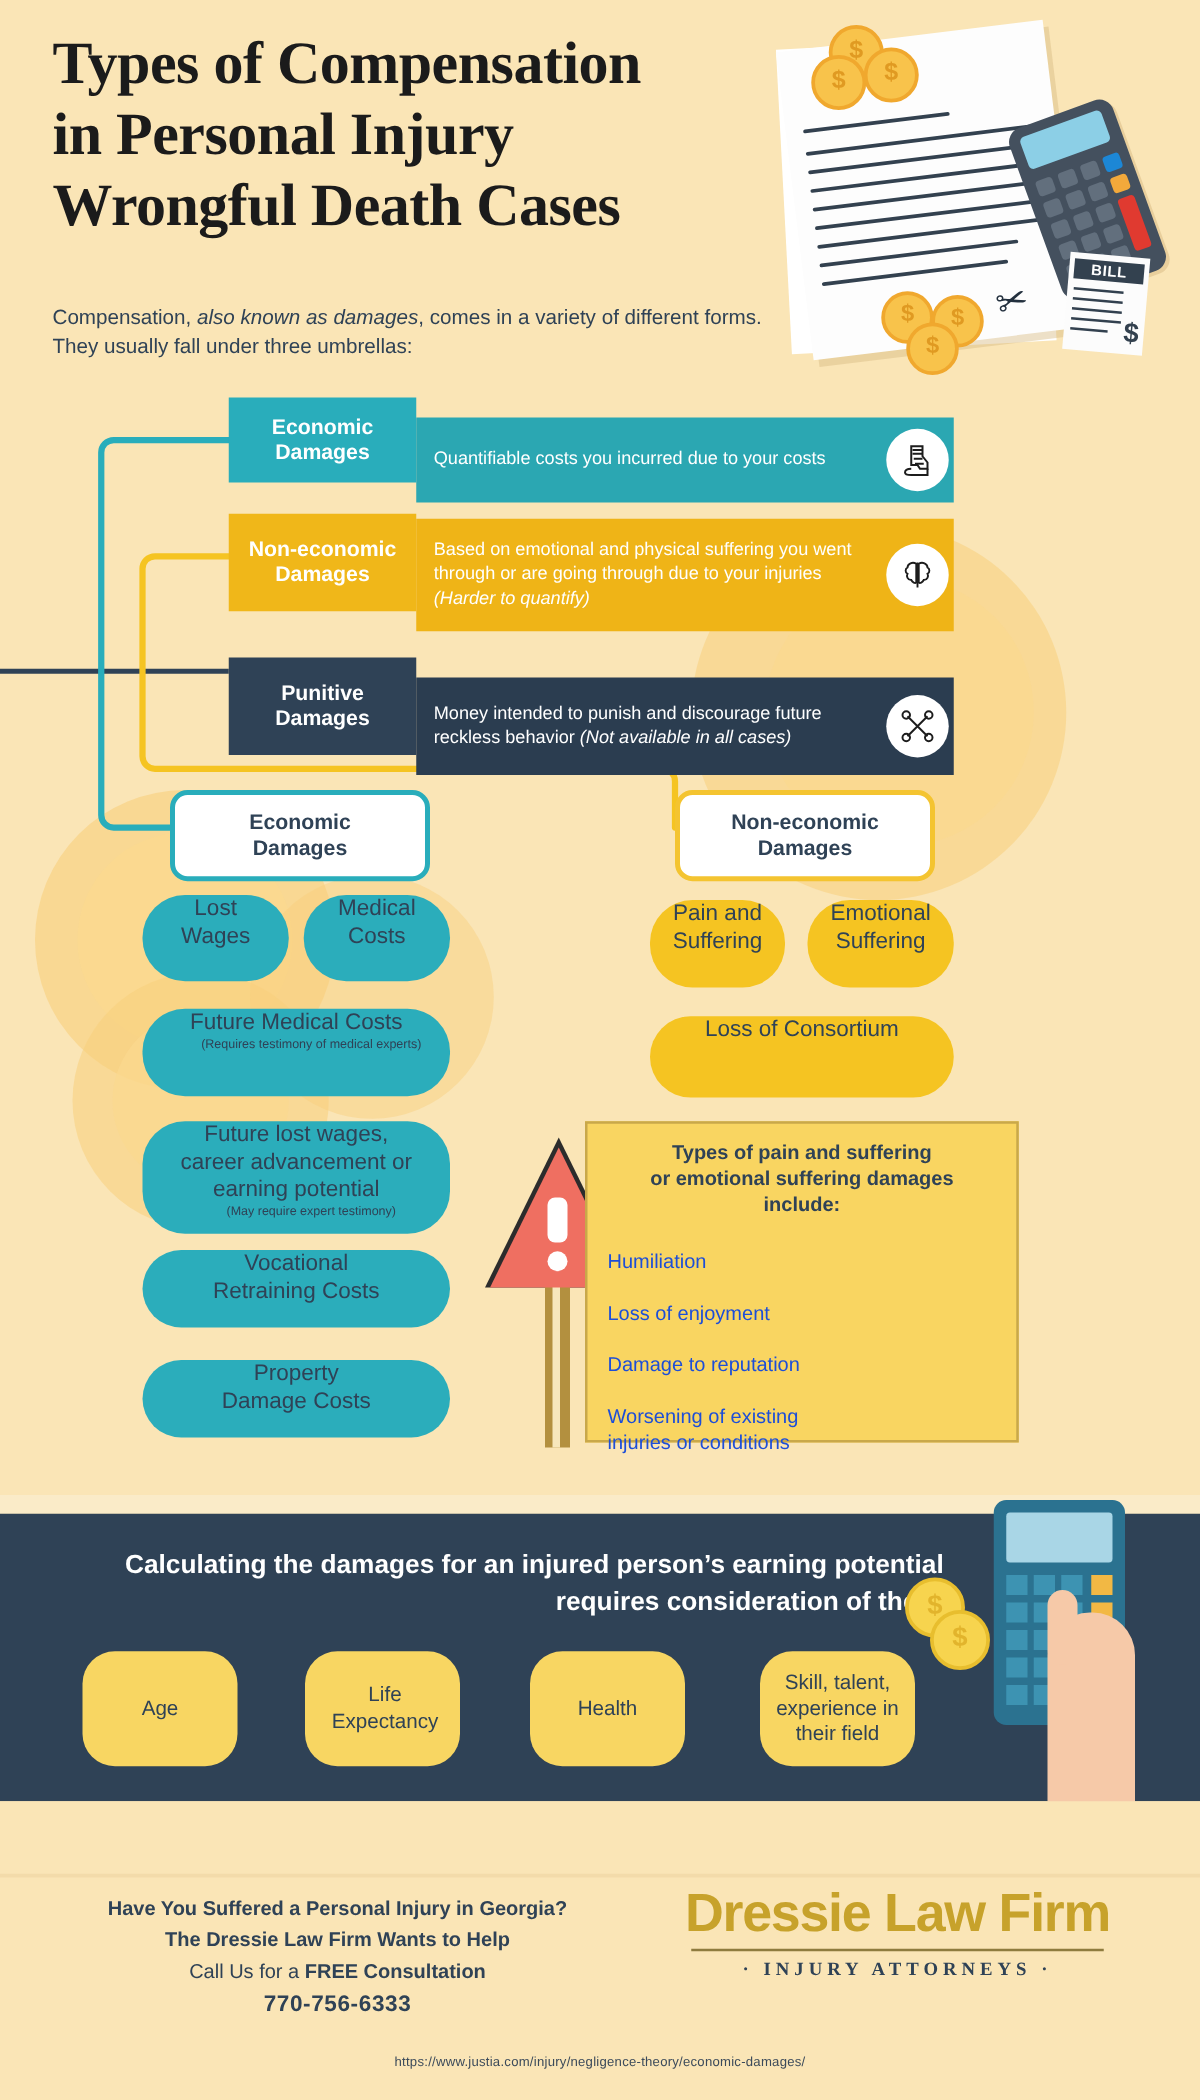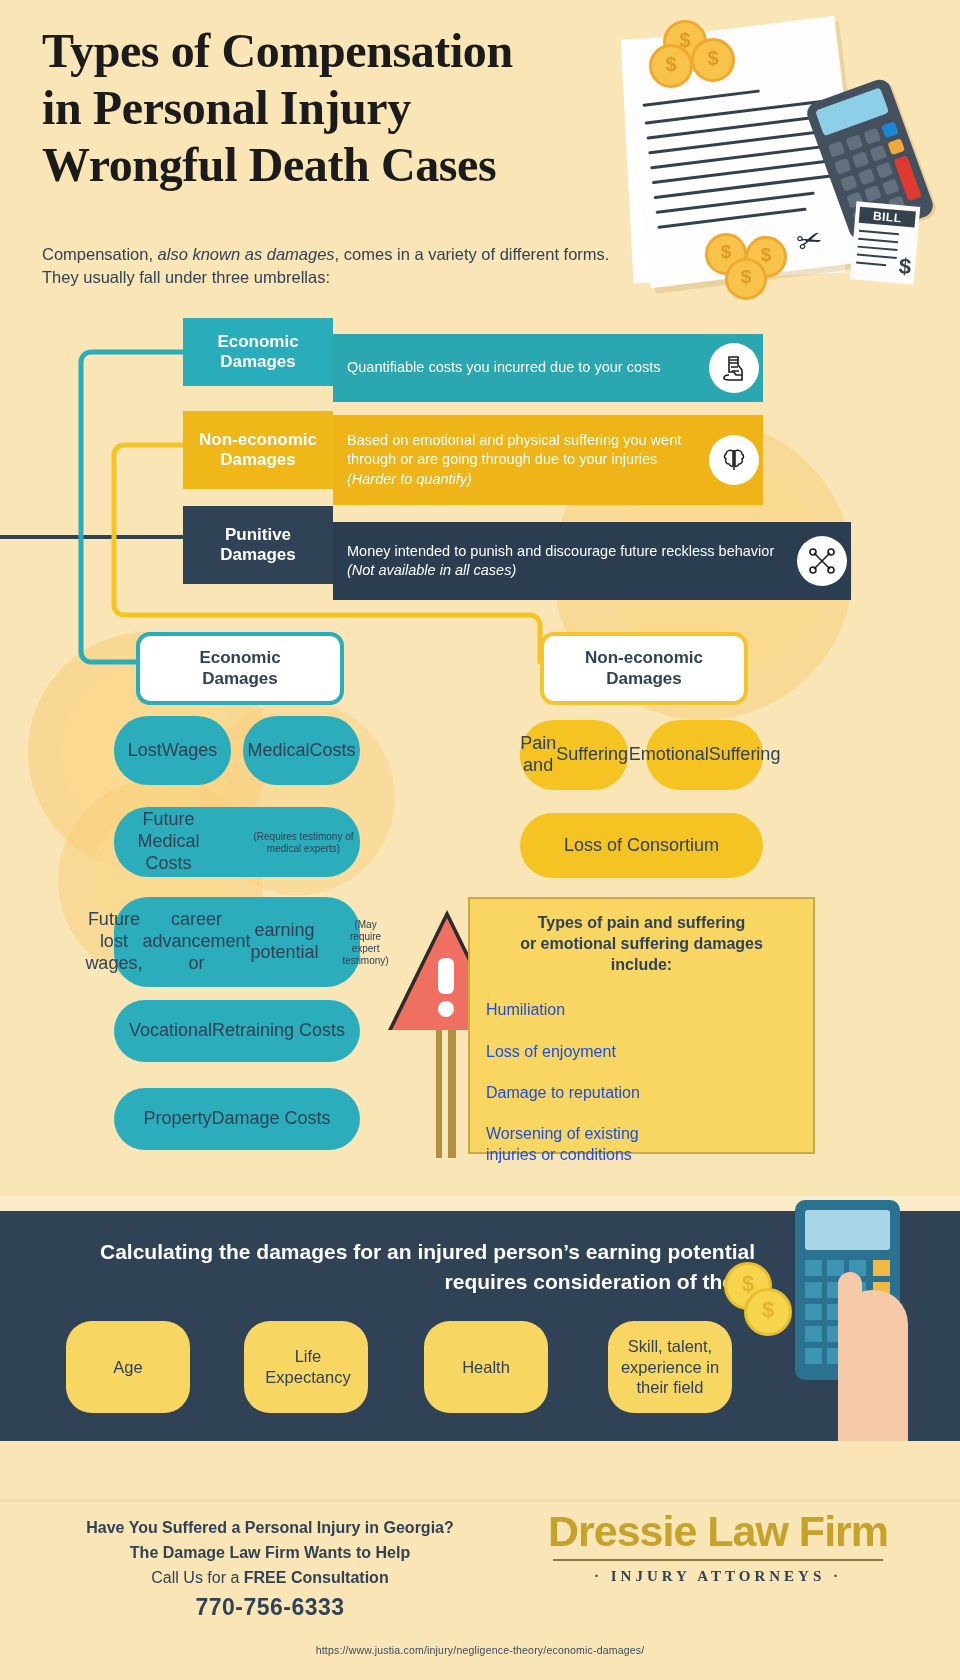--- a/index.html
+++ b/index.html
@@ -102,21 +102,21 @@
     position:absolute;background:#FFFFFF;border-radius:14px;
     display:flex;align-items:center;justify-content:center;
     font-weight:700;font-size:17px;line-height:1.2;text-align:center;color:#2F4256;
   }
   .head.teal{border:4px solid #29ADBB;}
   .head.yellow{border:4px solid #F4C430;}
 
   
   .pill{
     position:absolute;border-radius:34px;
-    display:flex;flex-direction:row;align-items:center;justify-content:center;
+    display:flex;flex-direction:column;align-items:center;
     text-align:center;color:#2F4256;font-size:18px;line-height:1.22;
   }
   .pill.teal{background:#2BADBB;}
   .pill.yellow{background:#F5C422;}
   .pill .sub{font-size:10px;line-height:1.2;margin-top:1px;margin-left:24px;}
 
   
   .panel{
     position:absolute;left:468px;top:897px;width:343px;height:253px;
     background:#F9D561;border:2px solid #C9A84A;
@@ -174,21 +174,21 @@
   .fcoin{position:absolute;border-radius:50%;background:#F7D44E;border:3px solid #E8BE2E;color:#E2B42C;
     font-weight:700;text-align:center;}
 
   
   .footwrap{position:absolute;left:0;top:1441px;width:960px;height:239px;background:#FAE5B6;}
   .footline{position:absolute;left:0;top:1499px;width:960px;height:3px;background:#F3DBAA;}
   .cta{
     position:absolute;left:50px;top:1516px;width:440px;text-align:center;
     font-size:16px;font-weight:700;line-height:1.55;color:#2F4256;
   }
-  .cta .phone{font-size:23px;letter-spacing:.5px;}
+  .cta .phone{font-size:18px;letter-spacing:.5px;}
   .logo{position:absolute;left:508px;top:1510px;width:420px;text-align:center;}
   .logo .lname{
     font-family:"Liberation Sans", sans-serif;font-weight:700;font-size:43px;letter-spacing:-1px;
     color:#C7A22B;line-height:1;
   }
   .logo .lrule{margin:6px auto 0;width:330px;height:2px;background:#8E7B3E;}
   .logo .lsub{
     margin-top:7px;font-family:"Liberation Serif", serif;font-size:15px;
     letter-spacing:4px;color:#2F4256;font-weight:600;
   }
@@ -314,21 +314,21 @@
       <div class="icon-circle">
         <svg width="32" height="32" viewBox="0 0 32 32" fill="none" stroke="#1D1D1D" stroke-width="1.5">
           <path d="M15 7 c-3-2-7 0-7 3 c-2 1-2 4 0 5 c-1 2 0 5 3 5 c1 2 3 3 4 2 z"></path>
           <path d="M17 7 c3-2 7 0 7 3 c2 1 2 4 0 5 c1 2 0 5-3 5 c-1 2-3 3-4 2 z"></path>
           <path d="M16 6 v20"></path>
         </svg>
       </div>
     </div>
   </div>
 
-  <div class="bar dark" style="left:183px;top:506px;width:668px;height:78px;">
+  <div class="bar dark" style="left:183px;top:526px;width:580px;height:78px;">
     <div class="tab">
       <div>
         <div>Punitive</div>
         <div>Damages</div>
       </div>
     </div>
     <div class="body" style="margin-top:16px;margin-bottom:-16px;">
       <span class="txt"><span>Money intended to punish and discourage future reckless behavior </span><i>(Not available in all cases)</i></span>
       <div class="icon-circle">
         <svg width="32" height="32" viewBox="0 0 32 32" fill="none" stroke="#1D1D1D" stroke-width="1.6">
@@ -460,21 +460,21 @@
   <div class="hand"></div>
   <div class="finger"></div>
   <div class="fcoin" style="left:724px;top:1262px;width:42px;height:42px;font-size:22px;line-height:37px;">$</div>
   <div class="fcoin" style="left:744px;top:1288px;width:42px;height:42px;font-size:22px;line-height:37px;">$</div>
 
   <div class="footwrap"></div>
   <div class="footline"></div>
 
   <div class="cta">
     <div>Have You Suffered a Personal Injury in Georgia?</div>
-    <div>The Damage Law Firm Wants to Help</div>
+    <div>The Dressie Law Firm Wants to Help</div>
     <div><span style="font-weight:400">Call Us for a </span><span>FREE</span><span style="font-weight:700"> Consultation</span></div>
     <div class="phone">770-756-6333</div>
   </div>
 
   <div class="logo">
     <div class="lname">Dressie Law Firm</div>
     <div class="lrule"></div>
     <div class="lsub">· INJURY ATTORNEYS ·</div>
   </div>
 

